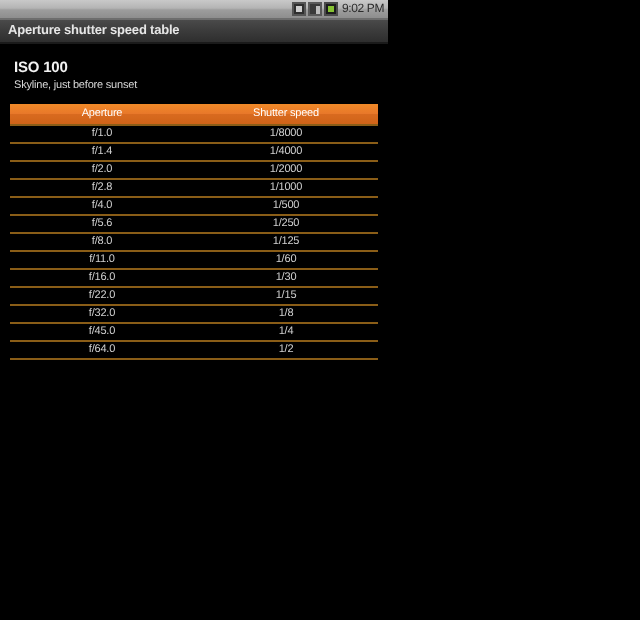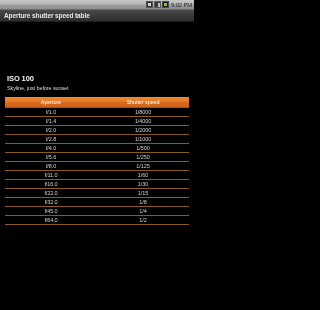--- a/index.html
+++ b/index.html
@@ -106,21 +106,20 @@
 
   
   .content {
     background: #000;
     height: 287px;
     padding: 0;
     box-sizing: border-box;
   }
   .heading-block {
     padding: 7px 7px 4px 7px;
-    margin-top: 45px;
   }
   .iso-title {
     font-size: 7.5px;
     font-weight: bold;
     color: #f2f2f2;
     line-height: 9px;
     letter-spacing: -0.1px;
   }
   .iso-sub {
     font-size: 5.5px;

